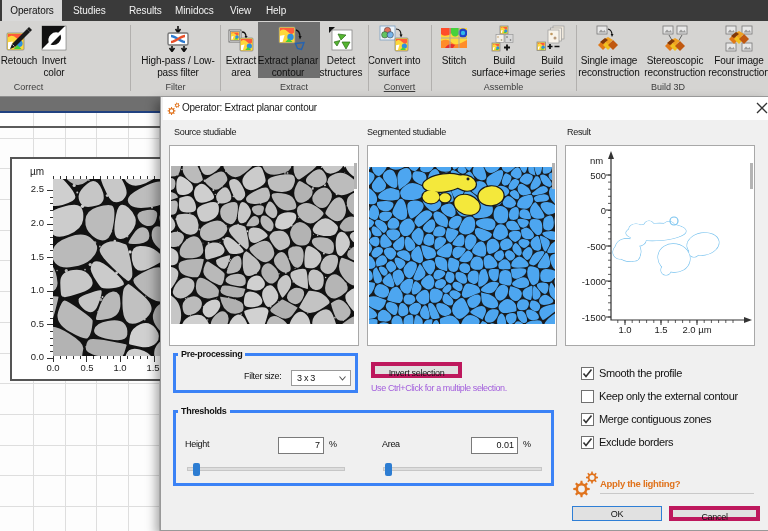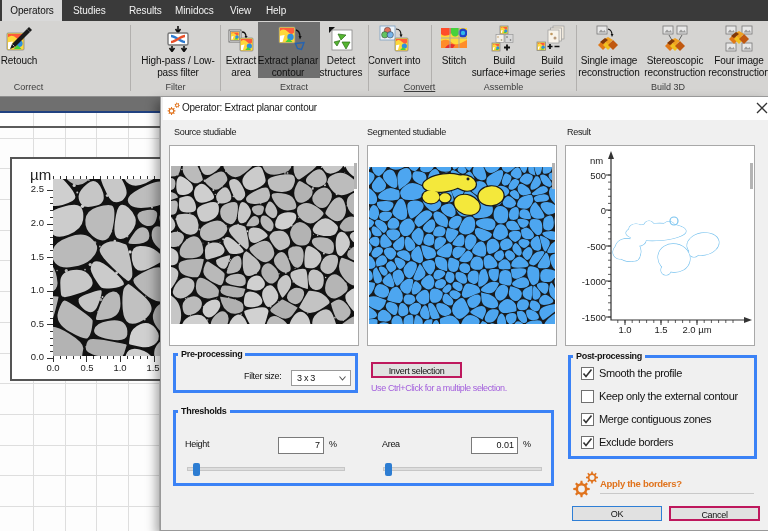--- a/index.html
+++ b/index.html
@@ -27,21 +27,21 @@
 #bgplot .xlab{position:absolute;top:203px;font-size:9.5px;color:#222;width:30px;text-align:center;}
 #dialog{left:160px;top:96px;width:608px;height:435px;background:#f0f0f0;border:1px solid #999;border-right:none;
  box-shadow:-4px 5px 10px rgba(0,0,0,0.35);}
 #dtitle{position:absolute;left:2px;top:0;width:100%;height:23px;background:#fff;}
 #dtitle .txt{position:absolute;left:19px;top:5px;font-size:10px;letter-spacing:-0.25px;color:#1a1a1a;}
 .plabel{position:absolute;font-size:9px;letter-spacing:-0.3px;color:#1a1a1a;}
 .panel{position:absolute;top:48px;width:190px;height:201px;background:#fff;border:1px solid #a8a8a8;}
 .grip{position:absolute;right:1px;top:17px;width:3px;height:26px;background:#b4b4b4;}
 .gbox{position:absolute;border:3px solid #3b82f6;}
 .gbox .glab{position:absolute;left:2px;top:-7px;background:#f0f0f0;font-size:9px;letter-spacing:-0.3px;font-weight:bold;color:#111;padding:0 3px;}
-.btn{position:absolute;background:#e1e1e1;border:2px solid #be185d;font-size:9px;letter-spacing:-0.3px;color:#111;text-align:center;}
+.btn{position:absolute;background:#e1e1e1;border:4px solid #be185d;font-size:9px;letter-spacing:-0.3px;color:#111;text-align:center;}
 .inp{position:absolute;background:#fff;border:1px solid #7a7a7a;font-size:9px;color:#111;text-align:right;padding:2px 3px 0 0;}
 .cb{position:absolute;width:13px;height:13px;background:#fff;border:1px solid #707070;}
 .cblab{position:absolute;font-size:11px;letter-spacing:-0.35px;color:#111;}
 .lbl{position:absolute;font-size:9px;letter-spacing:-0.3px;color:#111;}
 .track{position:absolute;height:4px;background:#ddd;border:1px solid #c6c6c6;}
 .thumb{position:absolute;width:7px;height:13px;background:#2d7dd2;border-radius:2px;}
 </style></head>
 <body>
 <svg width="0" height="0" style="position:absolute;">
  <defs>
@@ -655,20 +655,26 @@
             <rect width="17" height="17" rx="1" fill="#ffd83a" stroke="#888" stroke-width="0.8"></rect>
             <path d="M1 4.25 Q 5.1 0.8500000000000001 9.350000000000001 5.1 T 16 5.949999999999999 L 16 1 L 1 1 Z" fill="#ff5c3a"></path>
             <circle cx="12.24" cy="10.54" r="3.4000000000000004" fill="#2e8fe0"></circle>
             <path d="M1 9.350000000000001 L 5.949999999999999 8.5 L 3.74 16 L 1 16 Z" fill="#ffffff"></path>
             <path d="M6.800000000000001 16 L 10.54 11.899999999999999 L 14.45 16 Z" fill="#45d13a"></path>
           </g>
           <path d="M7 24 L9 19 L24 4 L27 7 L12 22 Z" fill="#1a1a1a"></path>
           <path d="M24 4 L27 7 L29 5 L26 2 Z" fill="#1a1a1a"></path>
           <path d="M9.5 19.5 L11.5 21.5" stroke="#fff" stroke-width="0.7"></path>
         </svg></div>Retouch</div>
+    <div class="ritem" style="left:29px;width:50px;"><div class="ricon"><svg width="26" height="27" viewBox="0 0 26 27">
+          <rect x="1" y="1" width="24" height="24" fill="#fff" stroke="#555" stroke-width="0.5"></rect>
+          <path d="M1 1 L24 1 L1 24 Z" fill="#111"></path>
+          <path d="M8 18.1 A7.8 7.8 0 0 1 18.1 8 Z" fill="#fff"></path>
+          <path d="M9.5 19.5 A7.8 7.8 0 0 0 19.5 9.5 Z" fill="#111"></path>
+        </svg></div>Invert<br>color</div>
     <div class="ritem" style="left:128px;width:100px;"><div class="ricon"><svg width="34" height="27" viewBox="0 0 34 27">
           <path d="M17 1 L17 6 M14.5 4 L17 7.5 L19.5 4" stroke="#111" stroke-width="1.6" fill="none"></path>
           <rect x="7" y="8" width="20" height="12" rx="1.5" fill="#fff" stroke="#777" stroke-width="1.4"></rect>
           <path d="M10 11 C 14 11 20 17 24 17" stroke="#2e7bd0" stroke-width="2.4" fill="none"></path>
           <path d="M10 17 C 14 17 20 11 24 11" stroke="#e8502a" stroke-width="2.4" fill="none"></path>
           <path d="M11 21 L11 25 M8.5 23 L11 26.5 L13.5 23 M23 21 L23 25 M20.5 23 L23 26.5 L25.5 23" stroke="#111" stroke-width="1.6" fill="none"></path>
         </svg></div>High-pass / Low-<br>pass filter</div>
     <div class="ritem" style="left:216px;width:50px;"><div class="ricon"><svg width="30" height="27" viewBox="0 0 30 27">
           <rect x="3" y="5" width="12" height="12" fill="#fff" stroke="#555" stroke-width="0.8"></rect>
           <g transform="translate(4.5,6.5)">
@@ -838,30 +844,30 @@
           </g>
         </svg></div>Four image<br>reconstruction</div>
  <div class="rsep" style="left:130px;"></div>
     <div class="rsep" style="left:220px;"></div>
     <div class="rsep" style="left:368px;"></div>
     <div class="rsep" style="left:431px;"></div>
     <div class="rsep" style="left:576px;"></div>
  <div class="rgroup" style="left:0px;width:57px;">Correct</div>
     <div class="rgroup" style="left:131px;width:89px;">Filter</div>
     <div class="rgroup" style="left:220px;width:148px;">Extract</div>
-    <div class="rgroup" style="left:388px;width:63px;text-decoration:underline;">Convert</div>
+    <div class="rgroup" style="left:368px;width:63px;text-decoration:underline;">Convert</div>
     <div class="rgroup" style="left:431px;width:145px;">Assemble</div>
     <div class="rgroup" style="left:576px;width:184px;">Build 3D</div>
 </div>
 <div id="band" class="abs"></div>
 <div id="blueline" class="abs"></div>
 <div id="page" class="abs"></div>
 <div id="darkline" class="abs"></div>
 <div id="bgplot" class="abs">
-    <div style="position:absolute;left:18px;top:7px;font-size:15px;color:#222;">µm</div>
+    <div style="position:absolute;left:18px;top:7px;font-size:10px;color:#222;">µm</div>
     <div class="ylab" style="top:24px;">2.5</div>
     <div class="ylab" style="top:58px;">2.0</div>
     <div class="ylab" style="top:92px;">1.5</div>
     <div class="ylab" style="top:125px;">1.0</div>
     <div class="ylab" style="top:159px;">0.5</div>
     <div class="ylab" style="top:192px;">0.0</div>
     <div class="tick" style="left:35px;top:31px;width:6px;height:1px;"></div>
     <div class="tick" style="left:38px;top:38px;width:3px;height:1px;"></div>
     <div class="tick" style="left:38px;top:44px;width:3px;height:1px;"></div>
     <div class="tick" style="left:38px;top:51px;width:3px;height:1px;"></div>
@@ -987,23 +993,20 @@
    <div class="lbl" style="left:153px;top:26px;">%</div>
    <div class="track" style="left:11px;top:54px;width:158px;"></div>
    <div class="thumb" style="left:17px;top:50px;"></div>
    <div class="lbl" style="left:206px;top:26px;">Area</div>
    <div class="inp" style="left:295px;top:24px;width:47px;height:17px;">0.01 </div>
    <div class="lbl" style="left:347px;top:26px;">%</div>
    <div class="track" style="left:207px;top:54px;width:159px;"></div>
    <div class="thumb" style="left:209px;top:50px;"></div>
  </div>
 
- <div class="gbox" style="left:407px;top:258px;width:189px;height:104px;">
-   <div class="glab">Post-processing</div>
- </div>
  <div class="cb" style="left:420px;top:270px;"></div>
     <svg class="abs" style="left:420px;top:270px;" width="13" height="13" viewBox="0 0 13 13">
       <path d="M2.5 6.5 L5 9.5 L10.5 2.5" stroke="#333" stroke-width="1.6" fill="none"></path>
     </svg>
     <div class="cblab" style="left:438px;top:270px;">Smooth the profile</div>
     <div class="cb" style="left:420px;top:293px;"></div>
     <div class="cblab" style="left:438px;top:293px;">Keep only the external contour</div>
     <div class="cb" style="left:420px;top:316px;"></div>
     <svg class="abs" style="left:420px;top:316px;" width="13" height="13" viewBox="0 0 13 13">
       <path d="M2.5 6.5 L5 9.5 L10.5 2.5" stroke="#333" stroke-width="1.6" fill="none"></path>
@@ -1011,21 +1014,21 @@
     <div class="cblab" style="left:438px;top:316px;">Merge contiguous zones</div>
     <div class="cb" style="left:420px;top:339px;"></div>
     <svg class="abs" style="left:420px;top:339px;" width="13" height="13" viewBox="0 0 13 13">
       <path d="M2.5 6.5 L5 9.5 L10.5 2.5" stroke="#333" stroke-width="1.6" fill="none"></path>
     </svg>
     <div class="cblab" style="left:438px;top:339px;">Exclude borders</div>
  <svg class="abs" style="left:411px;top:372px;" width="28" height="30" viewBox="0 0 28 30">
       <path d="M15.3 18.7 L17.7 19.1 L17.7 20.9 L15.3 21.3 L14.5 23.2 L15.9 25.1 L14.6 26.4 L12.7 25.0 L10.8 25.8 L10.4 28.2 L8.6 28.2 L8.2 25.8 L6.3 25.0 L4.4 26.4 L3.1 25.1 L4.5 23.2 L3.7 21.3 L1.3 20.9 L1.3 19.1 L3.7 18.7 L4.5 16.8 L3.1 14.9 L4.4 13.6 L6.3 15.0 L8.2 14.2 L8.6 11.8 L10.4 11.8 L10.8 14.2 L12.7 15.0 L14.6 13.6 L15.9 14.9 L14.5 16.8Z M12.9 20.0 A3.4 3.4 0 1 0 6.1 20.0 A3.4 3.4 0 1 0 12.9 20.0Z" fill="#e0731d" fill-rule="evenodd"></path>
       <path d="M24.2 7.6 L26.0 7.8 L26.0 9.2 L24.2 9.4 L23.6 10.8 L24.7 12.3 L23.8 13.2 L22.3 12.1 L20.9 12.7 L20.7 14.5 L19.3 14.5 L19.1 12.7 L17.7 12.1 L16.2 13.2 L15.3 12.3 L16.4 10.8 L15.8 9.4 L14.0 9.2 L14.0 7.8 L15.8 7.6 L16.4 6.2 L15.3 4.7 L16.2 3.8 L17.7 4.9 L19.1 4.3 L19.3 2.5 L20.7 2.5 L20.9 4.3 L22.3 4.9 L23.8 3.8 L24.7 4.7 L23.6 6.2Z M22.5 8.5 A2.5 2.5 0 1 0 17.5 8.5 A2.5 2.5 0 1 0 22.5 8.5Z" fill="#e0731d" fill-rule="evenodd"></path>
     </svg>
- <div class="abs" style="left:439px;top:381px;font-size:9.5px;letter-spacing:-0.3px;font-weight:bold;color:#e0731d;">Apply the borders?</div>
+ <div class="abs" style="left:439px;top:381px;font-size:9.5px;letter-spacing:-0.3px;font-weight:bold;color:#e0731d;">Apply the lighting?</div>
  <div class="abs" style="left:439px;top:396px;width:154px;height:1px;background:#c9c9c9;"></div>
  <div class="btn" style="left:411px;top:409px;width:90px;height:15px;line-height:14px;border:1.5px solid #2f7fd6;">OK</div>
  <div class="btn" style="left:508px;top:409px;width:91px;height:15px;line-height:14px;">Cancel</div>
  <svg class="abs" style="left:405px;top:49px;" width="190" height="198" viewBox="0 0 190 198">
       <text x="24" y="18" font-size="9.5" fill="#222">nm</text>
       <path d="M45 10 L45 174 L181 174" stroke="#333" stroke-width="1.2" fill="none"></path>
       <path d="M42 13 L45 5 L48 13 Z" fill="#333"></path>
       <path d="M178 171 L186 174 L178 177 Z" fill="#333"></path>
       <text x="40" y="33" font-size="9.5" fill="#222" text-anchor="end">500</text>
       <line x1="40" y1="29" x2="45" y2="29" stroke="#333" stroke-width="1"></line>

